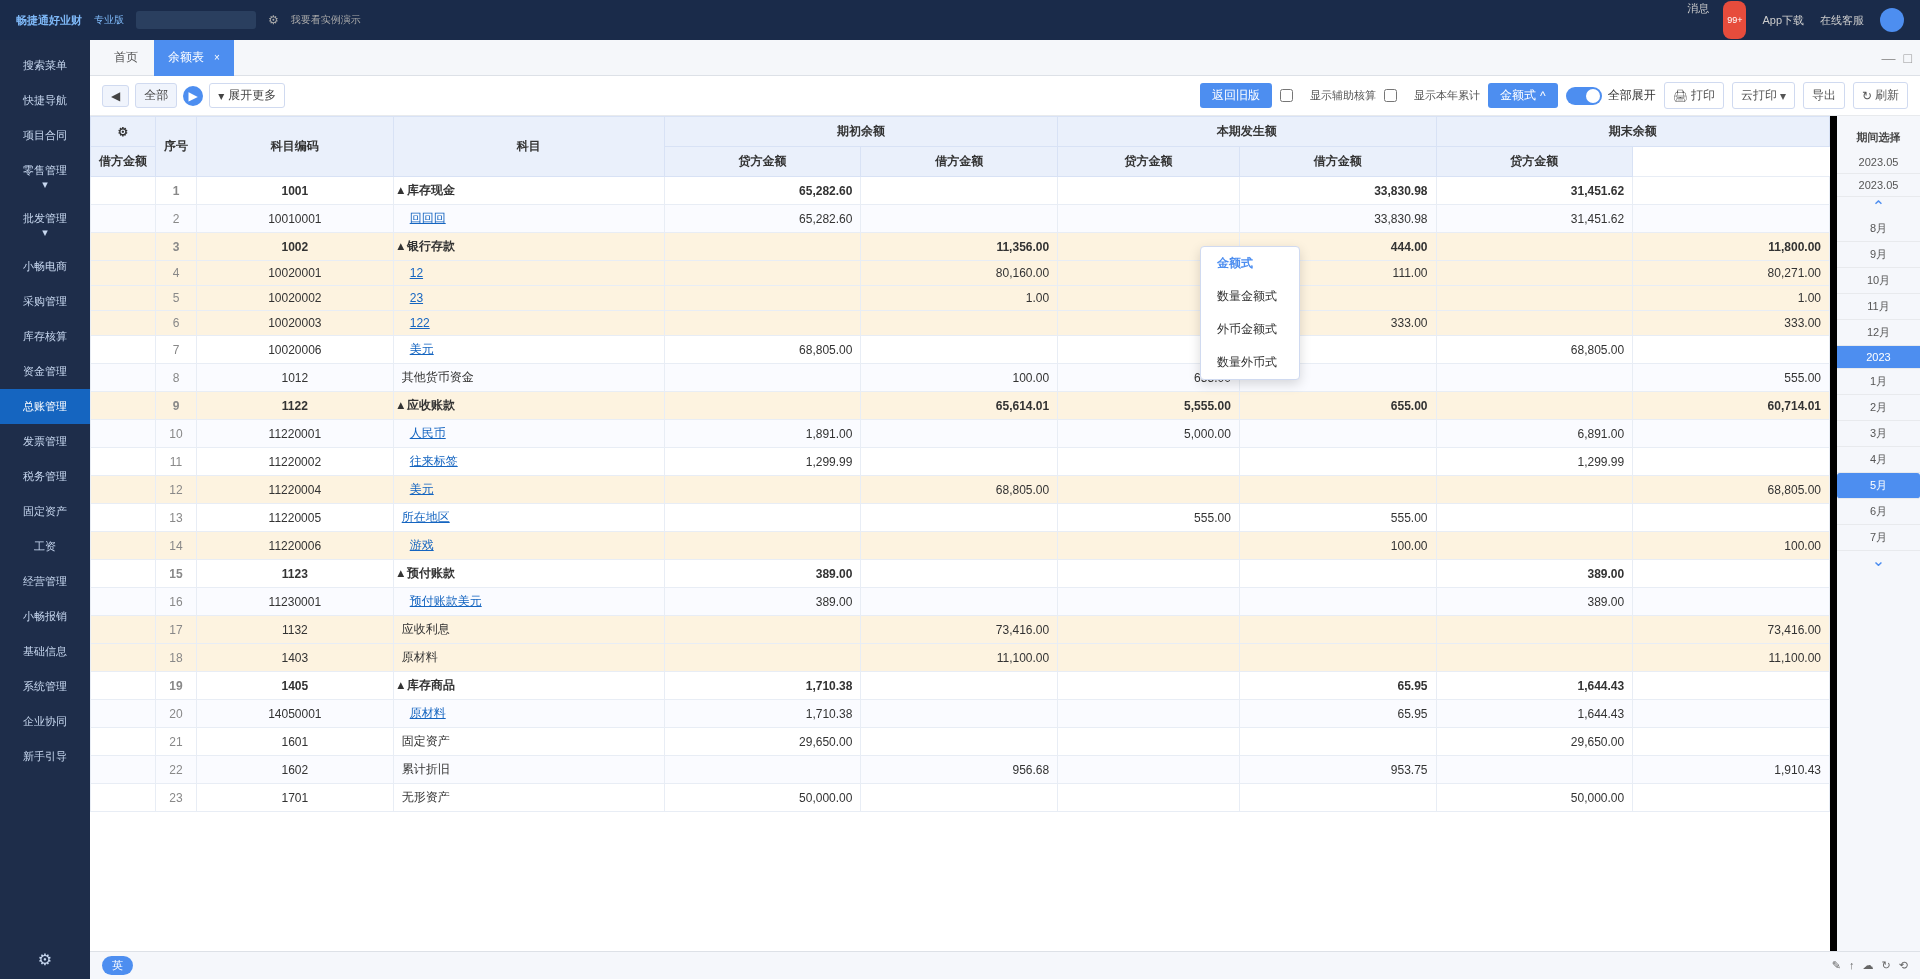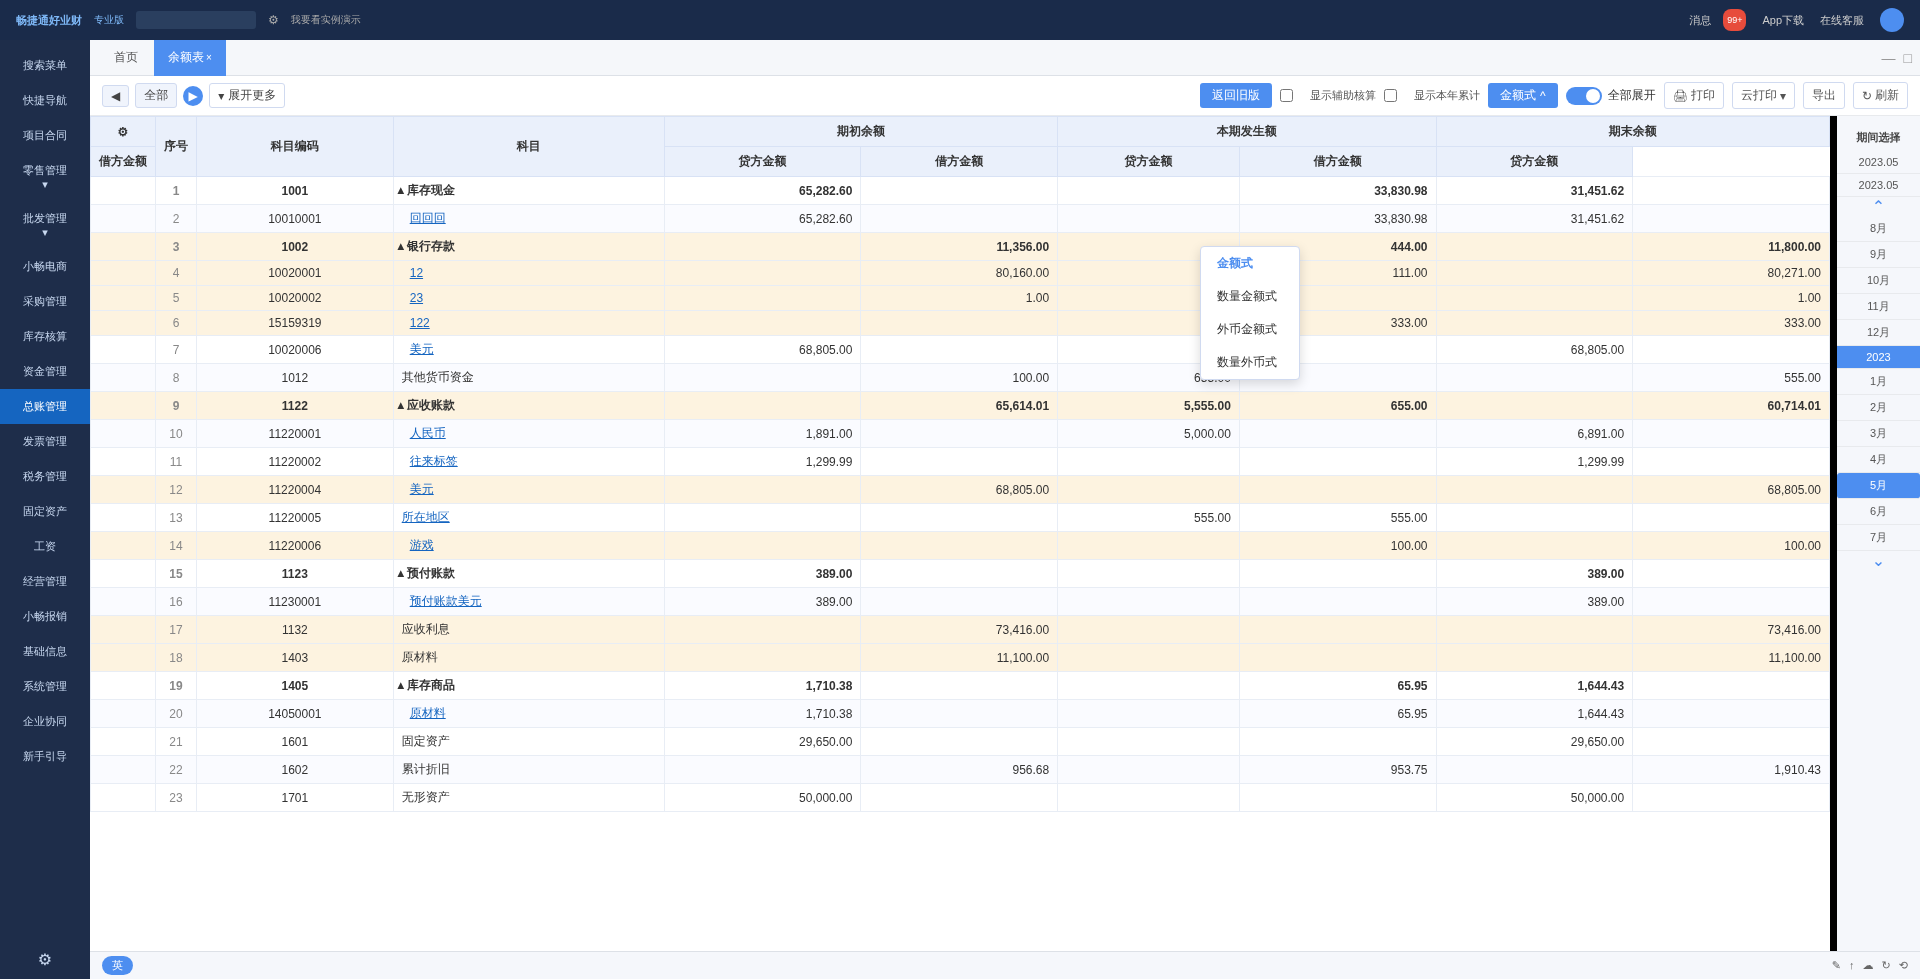--- a/index.html
+++ b/index.html
@@ -5,39 +5,39 @@
     * { margin: 0; padding: 0; box-sizing: border-box; }
     body { font-family: 'Microsoft YaHei', Arial, sans-serif; font-size: 12px; background: #f0f2f5; color: #333; width: 1920px; height: 979px; overflow: hidden; }
 
     
     .top-bar { display: flex; align-items: center; background: #1a2b4a; height: 40px; padding: 0 16px; color: #fff; justify-content: space-between; }
     .top-bar-left { display: flex; align-items: center; gap: 12px; }
     .app-logo { font-size: 11px; color: #7eb8f7; font-weight: bold; }
     .app-version { font-size: 10px; color: #7eb8f7; }
     .top-bar-search { background: #2a3f5f; border: none; border-radius: 3px; color: #aaa; padding: 3px 8px; width: 120px; font-size: 11px; }
     .top-bar-right { display: flex; align-items: center; gap: 16px; font-size: 11px; color: #ccc; }
-    .badge { background: #e74c3c; border-radius: 8px; padding: 6px 4px; font-size: 9px; color: #fff; margin-left: 8px; }
-    .top-bar-icon { cursor: pointer; display: flex; align-items: center; gap: 4px; }
+    .badge { background: #e74c3c; border-radius: 8px; padding: 14px 4px; font-size: 9px; color: #fff; margin-left: 2px; }
+    .top-bar-icon { cursor: pointer; display: flex; align-items: flex-start; gap: 12px; }
 
     
     .main-layout { display: flex; height: calc(979px - 40px); }
 
     
     .sidebar { width: 90px; background: #1e2d4a; color: #c8d8f0; display: flex; flex-direction: column; align-items: center; padding-top: 8px; overflow-y: auto; }
     .sidebar-item { width: 100%; text-align: center; padding: 10px 4px; cursor: pointer; font-size: 11px; color: #c8d8f0; }
     .sidebar-item.active { background: #1565c0; color: #fff; }
     .sidebar-bottom { margin-top: auto; padding: 10px; }
 
     
     .content-area { flex: 1; display: flex; flex-direction: column; background: #fff; overflow: hidden; }
 
     
     .tab-bar { display: flex; align-items: center; background: #f5f7fa; border-bottom: 1px solid #dde1e7; padding: 0 8px; height: 36px; }
     .tab-home { padding: 0 16px; font-size: 12px; color: #555; cursor: pointer; }
-    .tab-item { display: flex; align-items: center; background: #4d8ef0; color: #fff; border-radius: 4px 4px 0 0; padding: 23px 14px; font-size: 12px; gap: 2px; cursor: pointer; justify-content: flex-end; }
+    .tab-item { display: flex; align-items: center; background: #4d8ef0; color: #fff; border-radius: 4px 4px 0 0; padding: 23px 14px; font-size: 12px; gap: 10px; cursor: pointer; justify-content: flex-end; }
     .tab-close { font-size: 10px; cursor: pointer; color: #fff; }
     .tab-controls { margin-left: auto; display: flex; gap: 8px; }
     .tab-ctrl-btn { background: none; border: none; cursor: pointer; font-size: 14px; color: #999; }
 
     
     .toolbar { display: flex; align-items: center; padding: 6px 12px; background: #fff; border-bottom: 1px solid #e8eaed; gap: 8px; flex-wrap: nowrap; }
     .toolbar-left { display: flex; align-items: center; gap: 6px; }
     .breadcrumb-btn { display: flex; align-items: center; gap: 4px; background: #f0f4fc; border: 1px solid #d0daf0; border-radius: 3px; padding: 3px 8px; cursor: pointer; font-size: 12px; color: #444; }
     .nav-arrow { background: #4d8ef0; color: #fff; border: none; border-radius: 50%; width: 20px; height: 20px; cursor: pointer; font-size: 12px; display: flex; align-items: center; justify-content: center; }
     .expand-btn { display: flex; align-items: center; gap: 4px; background: none; border: 1px solid #d0daf0; border-radius: 3px; padding: 3px 8px; cursor: pointer; font-size: 12px; color: #444; }
@@ -281,21 +281,21 @@
     <td class="amount-col"></td>
     <td class="amount-col">1.00</td>
     <td class="amount-col"></td>
     <td class="amount-col"></td>
     <td class="amount-col"></td>
     <td class="amount-col">1.00</td>
   </tr>
               <tr class="highlighted">
     <td class="num-col"></td>
     <td class="num-col">6</td>
-    <td class="code-col">15159319</td>
+    <td class="code-col">10020003</td>
     <td class="name-col" style="padding-left:16px;text-decoration:underline;color:#1565c0;cursor:pointer;">122</td>
     <td class="amount-col"></td>
     <td class="amount-col"></td>
     <td class="amount-col"></td>
     <td class="amount-col">333.00</td>
     <td class="amount-col"></td>
     <td class="amount-col">333.00</td>
   </tr>
               <tr>
     <td class="num-col"></td>

